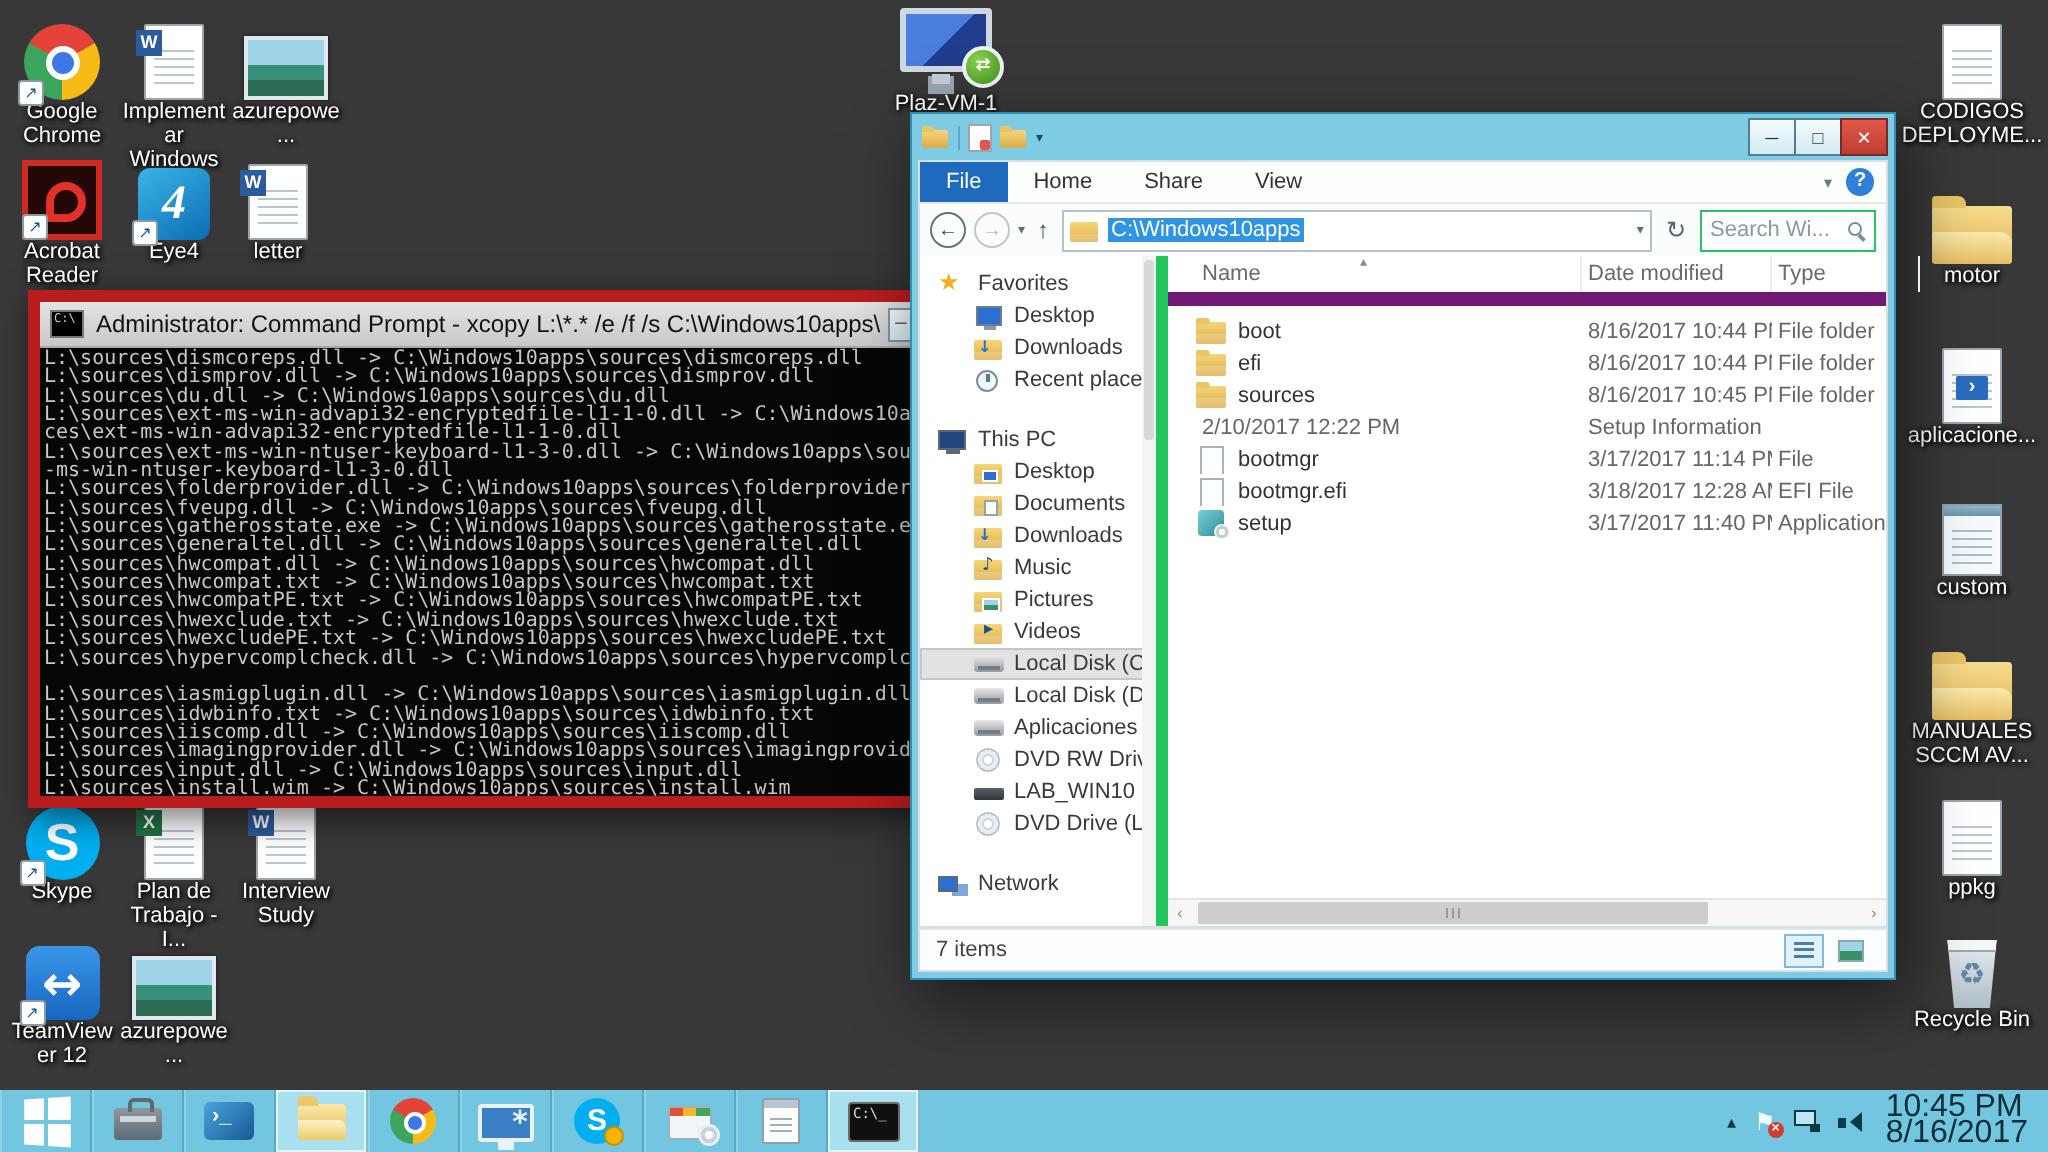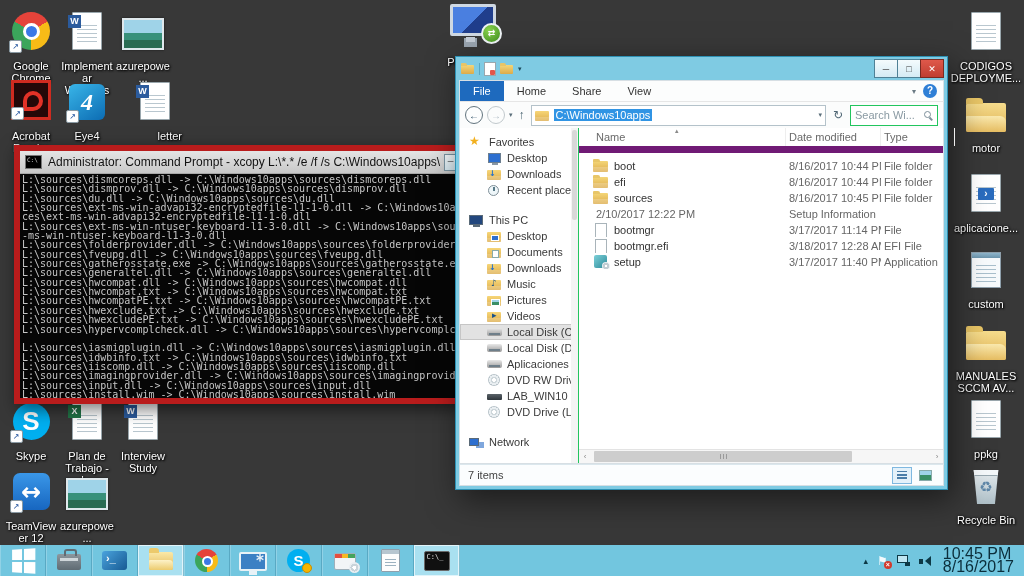--- a/index.html
+++ b/index.html
@@ -3,21 +3,21 @@
 <meta charset="utf-8">
 <style>
   html,body{margin:0;padding:0}
   body{width:1024px;height:576px;overflow:hidden;position:relative;background:#383838;
        font-family:"Liberation Sans",sans-serif;cursor:default;-webkit-user-select:none;user-select:none}
 
   
   .dcell{position:absolute;width:54px;text-align:center;z-index:1}
   .dcell.rc{width:72px}
   .dico{height:44px;display:flex;align-items:flex-end;justify-content:center}
-  .dlabel{margin-top:10px;font-size:11px;line-height:12px;color:#fff;
+  .dlabel{margin-top:0;font-size:11px;line-height:12px;color:#fff;
           text-shadow:1px 1px 2px #000,0 0 3px #000;word-wrap:break-word}
   .dic{position:relative;display:inline-block}
   .sc{position:absolute;left:-3px;bottom:-3px;width:11px;height:11px;background:#fff;border:1px solid #8a9aa4;
       border-radius:2px;font-size:8px;line-height:11px;color:#1b4f9c;text-align:center;z-index:2}
   .dic-chrome{width:38px;height:38px;border-radius:50%;background:conic-gradient(from -60deg,#e5433a 0 120deg,#f7bb17 0 240deg,#3ba55b 0)}
   .dic-chrome::after{content:"";position:absolute;left:11px;top:11px;width:11px;height:11px;border-radius:50%;background:#3c79e6;border:3px solid #fff}
   .pg{width:28px;height:36px;background:#fff;border:1px solid #9aa7ad;border-radius:1px}
   .pg::after{content:"";position:absolute;left:4px;right:4px;top:9px;height:22px;
              background:repeating-linear-gradient(#fff 0 3px,#b9c7cf 3px 4px)}
   .dic-word::before{content:"W";position:absolute;left:-5px;top:2px;width:13px;height:13px;background:#2b5b9d;
@@ -103,21 +103,21 @@
   .addr-sel{background:#3094e4;color:#fff;padding:0 2px;font-size:11px;white-space:nowrap}
   .addr-chevron{margin-left:auto;font-size:7px;color:#5a6e7a}
   .refresh-btn{font-size:12px;color:#4f6674;padding:0 3px;font-family:"DejaVu Sans",sans-serif}
   .search-box{width:78px;height:19px;border:1px solid #22c55e;background:#fff;display:flex;align-items:center;padding:0 4px;flex:none}
   .search-ph{flex:1;font-size:11px;color:#8a9aa3;white-space:nowrap;overflow:hidden}
   .mag{width:9px;height:9px;position:relative;flex:none}
   .mag::before{content:"";position:absolute;left:0;top:0;width:5px;height:5px;border:1.5px solid #7d8f9a;border-radius:50%}
   .mag::after{content:"";position:absolute;right:0;bottom:0;width:4px;height:1.5px;background:#7d8f9a;transform:rotate(45deg)}
 
   .content{flex:1;display:flex;background:#fff;border:1px solid #d7dfe4;border-top:none;min-height:0}
-  .nav-pane{width:118px;border-right:1px solid #22c55e;padding-top:6px;overflow:hidden;position:relative;flex:none}
+  .nav-pane{width:118px;border-right:6px solid #22c55e;padding-top:6px;overflow:hidden;position:relative;flex:none}
   .nav-sb{position:absolute;right:0;top:0;bottom:0;width:7px;background:#f4f4f4}
   .nav-sb::before{content:"";position:absolute;left:1px;top:2px;width:5px;height:90px;background:#d8d8d8;border-radius:2px}
   .nav-item{display:flex;align-items:center;gap:5px;height:16px;padding-left:27px;color:#3a3a3a;white-space:nowrap;font-size:11px}
   .nav-item.lvl0{padding-left:9px}
   .nav-item.gap{margin-top:14px}
   .nav-item.sel{background:#e2e2e2;box-shadow:inset 0 0 0 1px #c6c6c6;width:105px}
   .nav-label{overflow:hidden}
 
   .nic{width:15px;height:13px;display:inline-block;position:relative;flex:none}
   .nic-star::before{content:"\2605";position:absolute;left:0;top:-2px;font-size:12px;color:#f2b01e;line-height:14px;font-family:"DejaVu Sans",sans-serif}
@@ -260,21 +260,21 @@
       <div class="dlabel">Acrobat Reader DC</div>
     </div>
     <div class="dcell" style="left: 60px; top: 76px;">
       <div class="dico">
         <span class="dic dic-eye4">
           <span class="sc">↗</span>
         </span>
       </div>
       <div class="dlabel">Eye4</div>
     </div>
-    <div class="dcell" style="left: 128px; top: 76px; text-align: right;">
+    <div class="dcell" style="left: 112px; top: 76px;">
       <div class="dico">
         <span class="dic pg dic-word"></span>
       </div>
       <div class="dlabel">letter</div>
     </div>
     <div class="dcell" style="left: 4px; top: 396px;">
       <div class="dico">
         <span class="dic dic-skype">
           <span class="sc">↗</span>
         </span>

